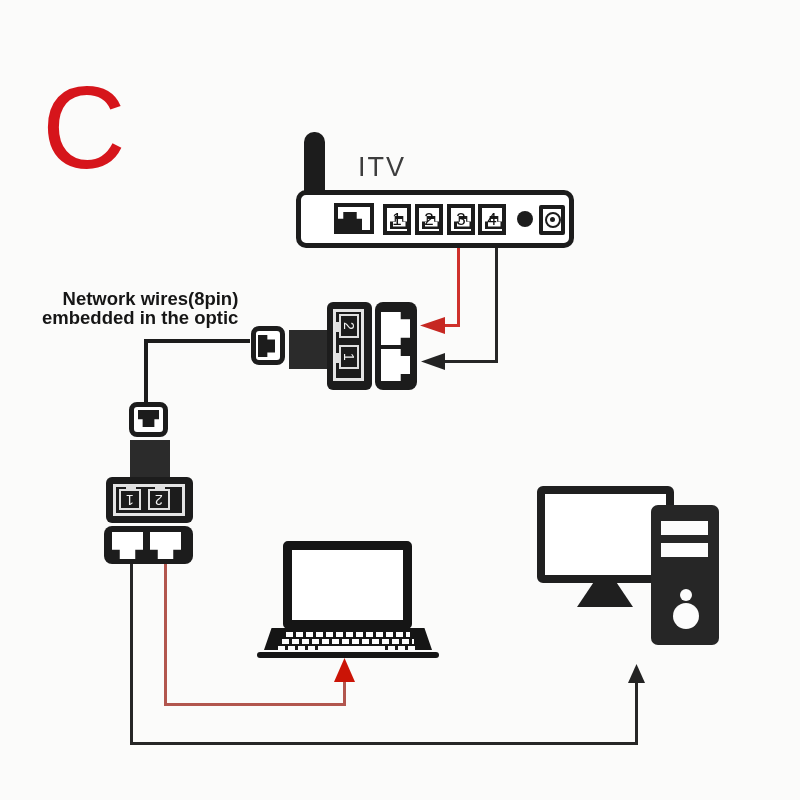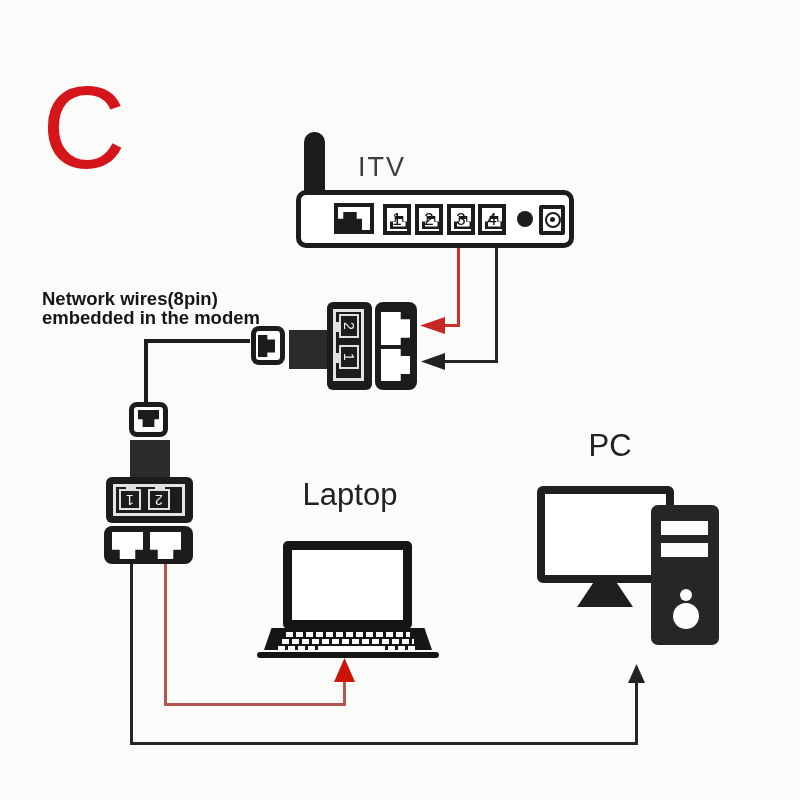--- a/index.html
+++ b/index.html
@@ -33,21 +33,21 @@
   
   .wire{background:#262626;}
   .wire-red{background:#cf312b;}
   .wire-red-muted{background:#b2564e;}
   .arrow-left-red{width:25px;height:17px;background:#c62822;clip-path:polygon(0 50%,100% 0,100% 100%);}
   .arrow-left-black{width:24px;height:17px;background:#232323;clip-path:polygon(0 50%,100% 0,100% 100%);}
   .arrow-up-red{width:21px;height:24px;background:#cb1406;clip-path:polygon(50% 0,100% 100%,0 100%);}
   .arrow-up-black{width:17px;height:19px;background:#232323;clip-path:polygon(50% 0,100% 100%,0 100%);}
 
   
-  .wall-note{left:42px;top:289px;font-size:18.5px;font-weight:700;color:#161616;line-height:19px;}
+  .wall-note{left:42px;top:289px;font-size:18.5px;font-weight:700;color:#161616;line-height:19px;text-align:right;}
 
   
   .rj-keystone{border:5px solid #1c1c1c;border-radius:8px;background:#fff;}
   .plug-right{background:#1c1c1c;clip-path:polygon(0 0,55% 0,55% 20%,100% 20%,100% 80%,55% 80%,55% 100%,0 100%);}
   .plug-down{background:#1c1c1c;clip-path:polygon(0 0,100% 0,100% 55%,78% 55%,78% 100%,22% 100%,22% 55%,0 55%);}
   .cable-plug{background:#2b2b2b;}
   .splitter-block{background:#1c1c1c;border-radius:6px;}
   .splitter-frame{border:3px solid #e4e4e4;}
   .num-sq{border:2px solid #e0e0e0;color:#f2f2f2;font-size:14px;display:flex;align-items:center;justify-content:center;}
   .rot90{transform:rotate(90deg);display:inline-block;}
@@ -122,21 +122,21 @@
   <div class="abs wire-red" style="left:457px;top:248px;width:3px;height:79px;"></div>
   <div class="abs wire-red" style="left:444px;top:324px;width:16px;height:3px;"></div>
   <div class="abs arrow-left-red" style="left:420px;top:317px;"></div>
 
   <div class="abs wire" style="left:495px;top:248px;width:3px;height:115px;"></div>
   <div class="abs wire" style="left:445px;top:360px;width:53px;height:3px;"></div>
   <div class="abs arrow-left-black" style="left:421px;top:353px;"></div>
 
   <div class="abs wall-note">
     <div>Network wires(8pin)</div>
-    <div>embedded in the modem</div>
+    <div>embedded in the optic</div>
   </div>
   <div class="abs ink" style="left:144px;top:339px;width:106px;height:3.5px;"></div>
   <div class="abs ink" style="left:144px;top:339px;width:3.5px;height:66px;"></div>
 
   <div class="abs rj-keystone" style="left:251px;top:326px;width:34px;height:39px;"></div>
   <div class="abs plug-right" style="left:258px;top:335px;width:17px;height:22px;"></div>
   <div class="abs cable-plug" style="left:289px;top:330px;width:42px;height:39px;"></div>
 
   <div class="abs splitter-block" style="left:327px;top:302px;width:45px;height:88px;">
     <div class="abs splitter-frame" style="left:6px;top:7px;width:31px;height:72px;"></div>
@@ -179,30 +179,28 @@
   <div class="abs wire" style="left:130px;top:564px;width:3px;height:181px;"></div>
   <div class="abs wire" style="left:130px;top:742px;width:508px;height:3px;"></div>
   <div class="abs wire" style="left:635px;top:681px;width:3px;height:63px;"></div>
   <div class="abs arrow-up-black" style="left:628px;top:664px;"></div>
 
   <div class="abs wire-red-muted" style="left:164px;top:564px;width:3px;height:142px;"></div>
   <div class="abs wire-red-muted" style="left:164px;top:703px;width:181px;height:3px;"></div>
   <div class="abs wire-red-muted" style="left:343px;top:682px;width:3px;height:24px;"></div>
   <div class="abs arrow-up-red" style="left:334px;top:658px;"></div>
 
-  <div class="abs device-label" style="left:270px;top:477px;width:160px;">Laptop</div>
   <div class="abs laptop-screen"></div>
   <div class="abs laptop-base"></div>
   <div class="abs keyrow" style="left:286px;top:632px;width:124px;"></div>
   <div class="abs keyrow" style="left:282px;top:639px;width:132px;"></div>
   <div class="abs keyrow" style="left:278px;top:646px;width:140px;"></div>
   <div class="abs spacebar"></div>
   <div class="abs laptop-lip"></div>
 
-  <div class="abs device-label" style="left:560px;top:428px;width:100px;">PC</div>
   <div class="abs pc-monitor"></div>
   <div class="abs pc-stand"></div>
   <div class="abs pc-tower"></div>
   <div class="abs vent-bar" style="top:521px;"></div>
   <div class="abs vent-bar" style="top:543px;"></div>
   <div class="abs tower-dot-small"></div>
   <div class="abs tower-dot-big"></div>
 
 </div>
 

